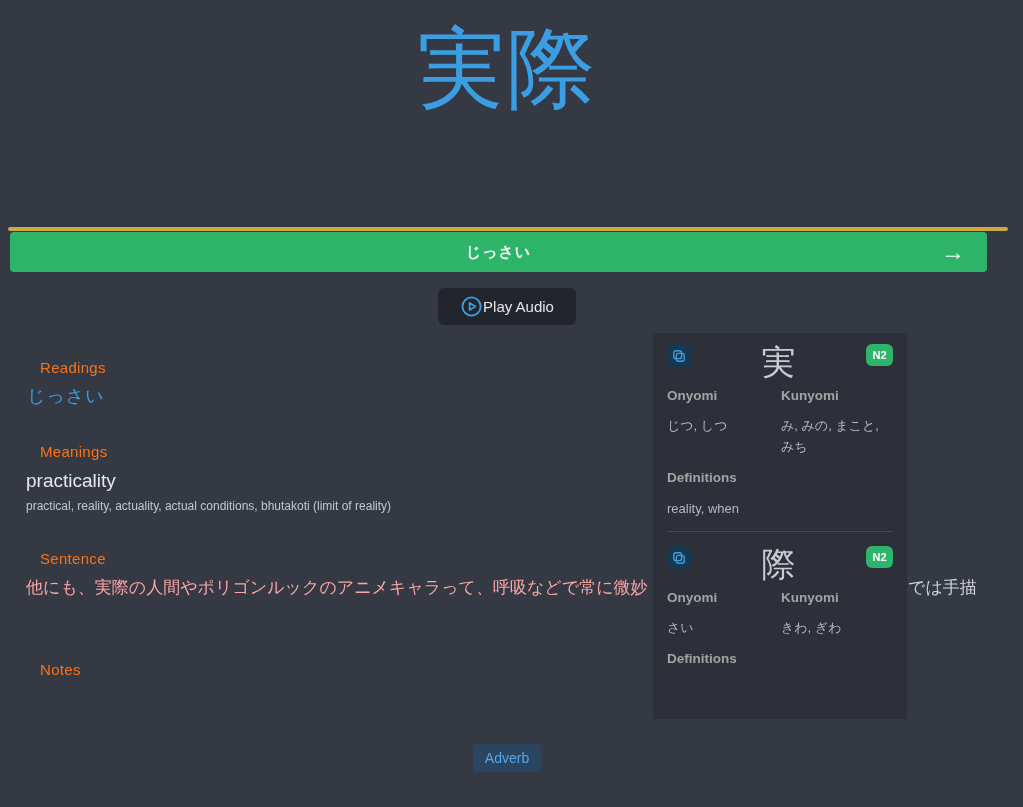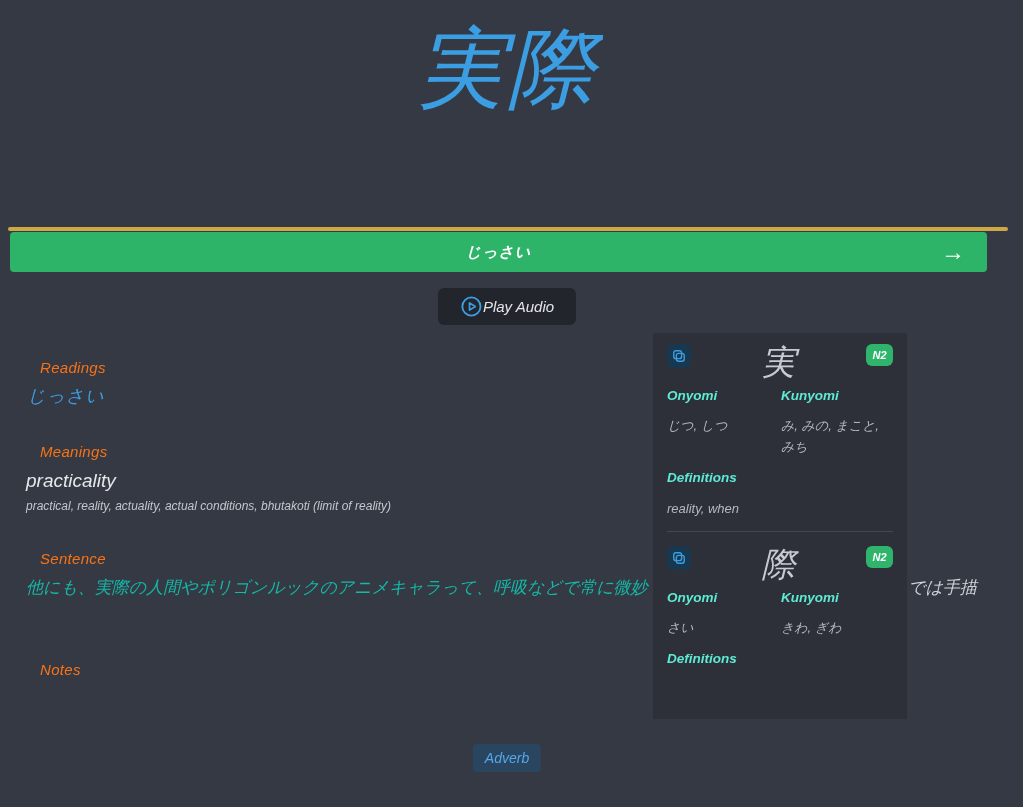--- a/index.html
+++ b/index.html
@@ -1,17 +1,17 @@
 <!DOCTYPE html>
 <html><head>
 <meta charset="utf-8">
 <style>
   html,body{margin:0;padding:0;background:#353944;}
   *{box-sizing:border-box;font-family:"Liberation Sans","DejaVu Sans",sans-serif;}
-  .stage{position:relative;width:1014px;height:807px;background:#353944;overflow:hidden;font-style:italic;}
+  .stage{position:relative;width:1014px;height:807px;background:#353944;overflow:hidden;}
 
   
   .hero{position:absolute;top:14px;left:0;width:100%;text-align:center;
         font-size:88px;line-height:110px;color:#3b9de2;font-weight:500;letter-spacing:2px;}
 
   
   .timer-line{position:absolute;left:8px;top:227px;width:1000px;height:4px;background:#cda843;border-radius:2px;}
   .answer-bar{position:absolute;left:10px;top:232px;width:977px;height:40px;background:#2eb468;
               border-radius:4px;display:flex;align-items:center;justify-content:center;cursor:pointer;}
   .answer-text{color:#ffffff;font-size:15px;font-weight:bold;letter-spacing:1px;}
@@ -23,35 +23,35 @@
              background:#22252c;border-radius:6px;display:flex;align-items:center;gap:0;
              padding:0 22px;cursor:pointer;}
   .audio-btn svg{display:block;}
   .audio-label{color:#e3e5e8;font-size:15px;}
 
   
   .sec-label{position:absolute;left:40px;color:#f97316;font-size:15px;letter-spacing:.3px;}
   .readings-value{position:absolute;left:27px;top:384px;color:#3b9de2;font-size:18px;letter-spacing:1px;}
   .meanings-primary{position:absolute;left:26px;top:470px;color:#e5e7ea;font-size:19px;}
   .meanings-secondary{position:absolute;left:26px;top:499px;color:#c3c7cd;font-size:12px;}
-  .sentence-line{position:absolute;left:26px;color:#14b8a6;font-size:17px;white-space:nowrap;z-index:1;}
+  .sentence-line{position:absolute;left:26px;color:#fca5a5;font-size:17px;white-space:nowrap;z-index:1;}
   .sentence-overflow{position:absolute;left:908px;top:576px;color:#ced2d7;font-size:17px;white-space:nowrap;z-index:1;}
 
   
   .kanji-panel{position:absolute;left:653px;top:333px;width:254px;height:386px;background:#2d3039;z-index:2;}
   .kcard{padding:11px 14px 8px;}
   .kcard-head{display:flex;align-items:flex-start;justify-content:space-between;}
   .kicon{width:24px;height:24px;border-radius:6px;background:#17384e;display:flex;
          align-items:center;justify-content:center;cursor:pointer;flex:0 0 auto;}
   .kchar{font-size:34px;line-height:40px;color:#c7cad0;margin-top:-2px;}
   .kbadge{min-width:27px;height:22px;border-radius:6px;background:#2fb56b;color:#ffffff;
           font-size:11px;font-weight:bold;display:flex;align-items:center;justify-content:center;
           padding:0 5px;flex:0 0 auto;}
   .kcols{display:grid;grid-template-columns:114px 1fr;margin-top:6px;}
-  .klabel{color:#5eead4;font-size:13.5px;font-weight:bold;}
+  .klabel{color:#a3a3a3;font-size:13.5px;font-weight:bold;}
   .kvalue{color:#b4b8bf;font-size:13px;margin-top:12px;line-height:21px;}
   .kdefs{margin-top:13px;}
   .kdefs .kvalue{line-height:23px;}
   .kdivider{height:1px;background:#45484f;margin:3px 14px;}
 
   
   .pos-tag{position:absolute;left:50%;transform:translateX(-50%);top:744px;background:#2a4560;
            color:#55a7ea;font-size:14px;padding:6px 12px;border-radius:4px;cursor:pointer;}
 </style>
 </head>

